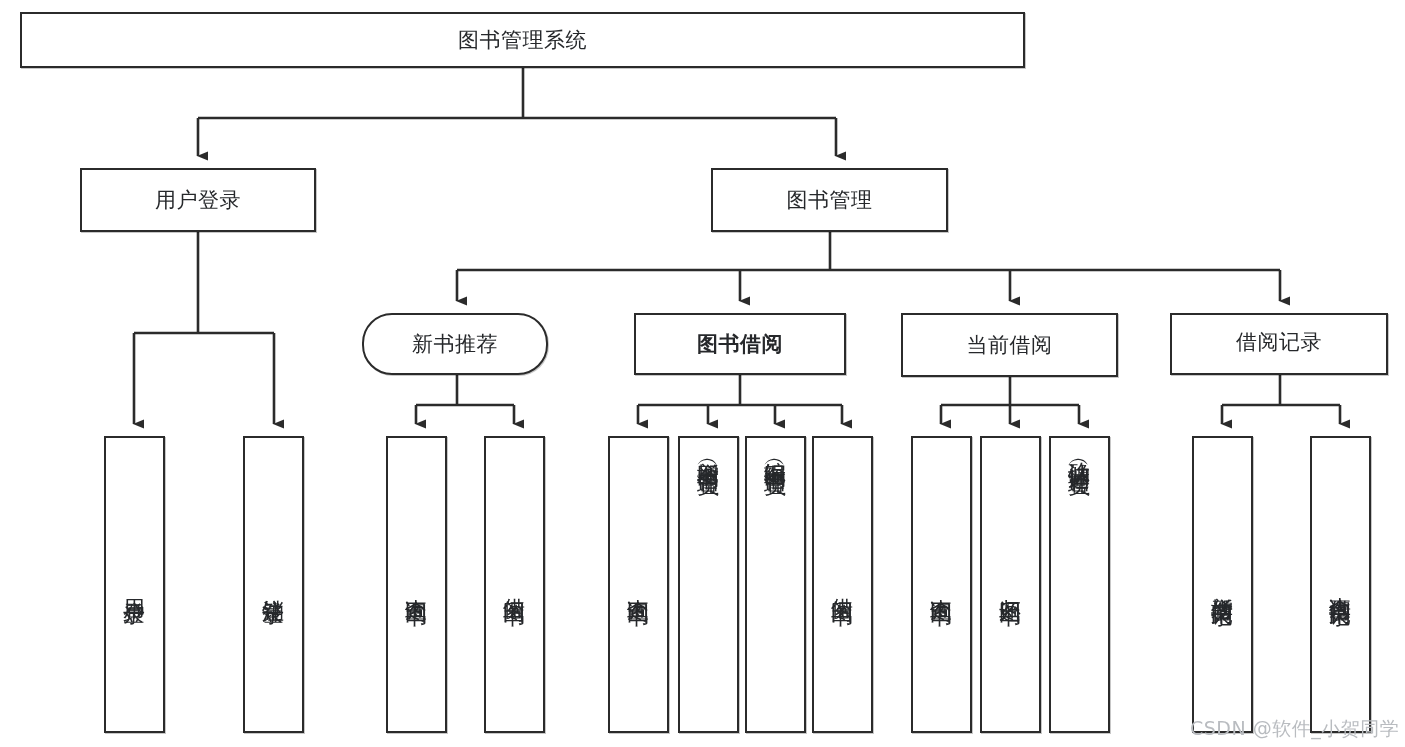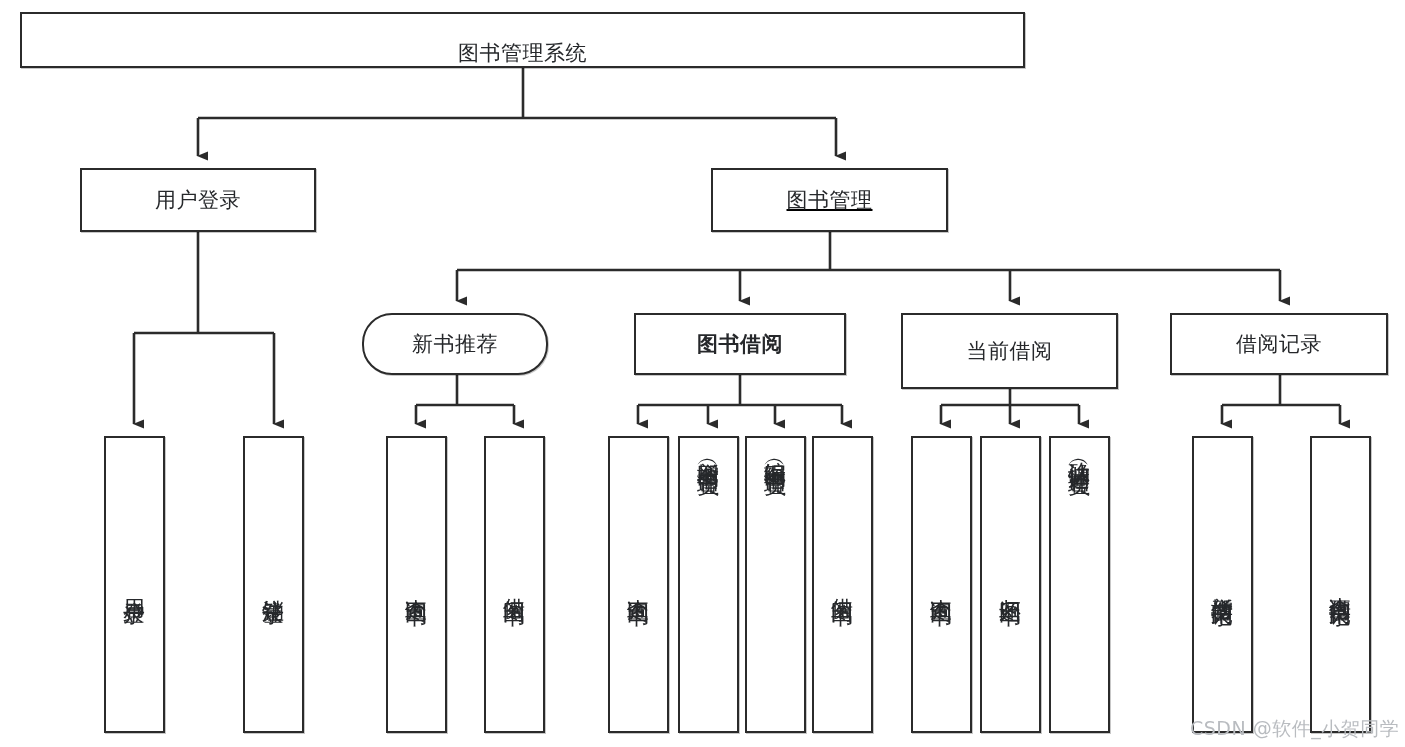--- a/index.html
+++ b/index.html
@@ -123,41 +123,41 @@
       <path d="M1010,405 L1010,424" marker-end="url(#arr)"></path>
       <path d="M1079,405 L1079,424" marker-end="url(#arr)"></path>
 
       <path d="M1280,375 L1280,405"></path>
       <path d="M1222,405 L1340,405"></path>
       <path d="M1222,405 L1222,424" marker-end="url(#arr)"></path>
       <path d="M1340,405 L1340,424" marker-end="url(#arr)"></path>
     </g>
   </svg>
 
-  <div class="node h" style="left:20px; top:12px; width:1005px; height:56px;align-items:flex-end;">
+  <div class="node h" style="left:20px; top:12px; width:1005px; height:56px;">
     <span class="label">图书管理系统</span>
   </div>
 
   <div class="node h" style="left:80px; top:168px; width:236px; height:64px;">
     <span class="label">用户登录</span>
   </div>
-  <div class="node h" style="left:711px; top:168px; width:237px; height:64px;text-decoration:underline;">
+  <div class="node h" style="left:711px; top:168px; width:237px; height:64px;">
     <span class="label">图书管理</span>
   </div>
 
   <div class="node h" style="left:362px; top:313px; width:186px; height:62px;border-radius:30px;">
     <span class="label">新书推荐</span>
   </div>
   <div class="node h" style="left:634px; top:313px; width:212px; height:62px;font-weight:bold;">
     <span class="label">图书借阅</span>
   </div>
-  <div class="node h" style="left:901px; top:313px; width:217px; height:76px;">
+  <div class="node h" style="left:901px; top:313px; width:217px; height:64px;">
     <span class="label">当前借阅</span>
   </div>
-  <div class="node h" style="left:1170px; top:313px; width:218px; height:62px;">
+  <div class="node h" style="left:1170px; top:313px; width:218px; height:62px;font-family:Liberation Mono, monospace;">
     <span class="label">借阅记录</span>
   </div>
 
   <div class="node v center" style="left:104px; top:436px; width:61px; height:297px;">
     <span class="label">用户登录</span>
   </div>
   <div class="node v center" style="left:243px; top:436px; width:61px; height:297px;">
     <span class="label">注销登录</span>
   </div>
 

